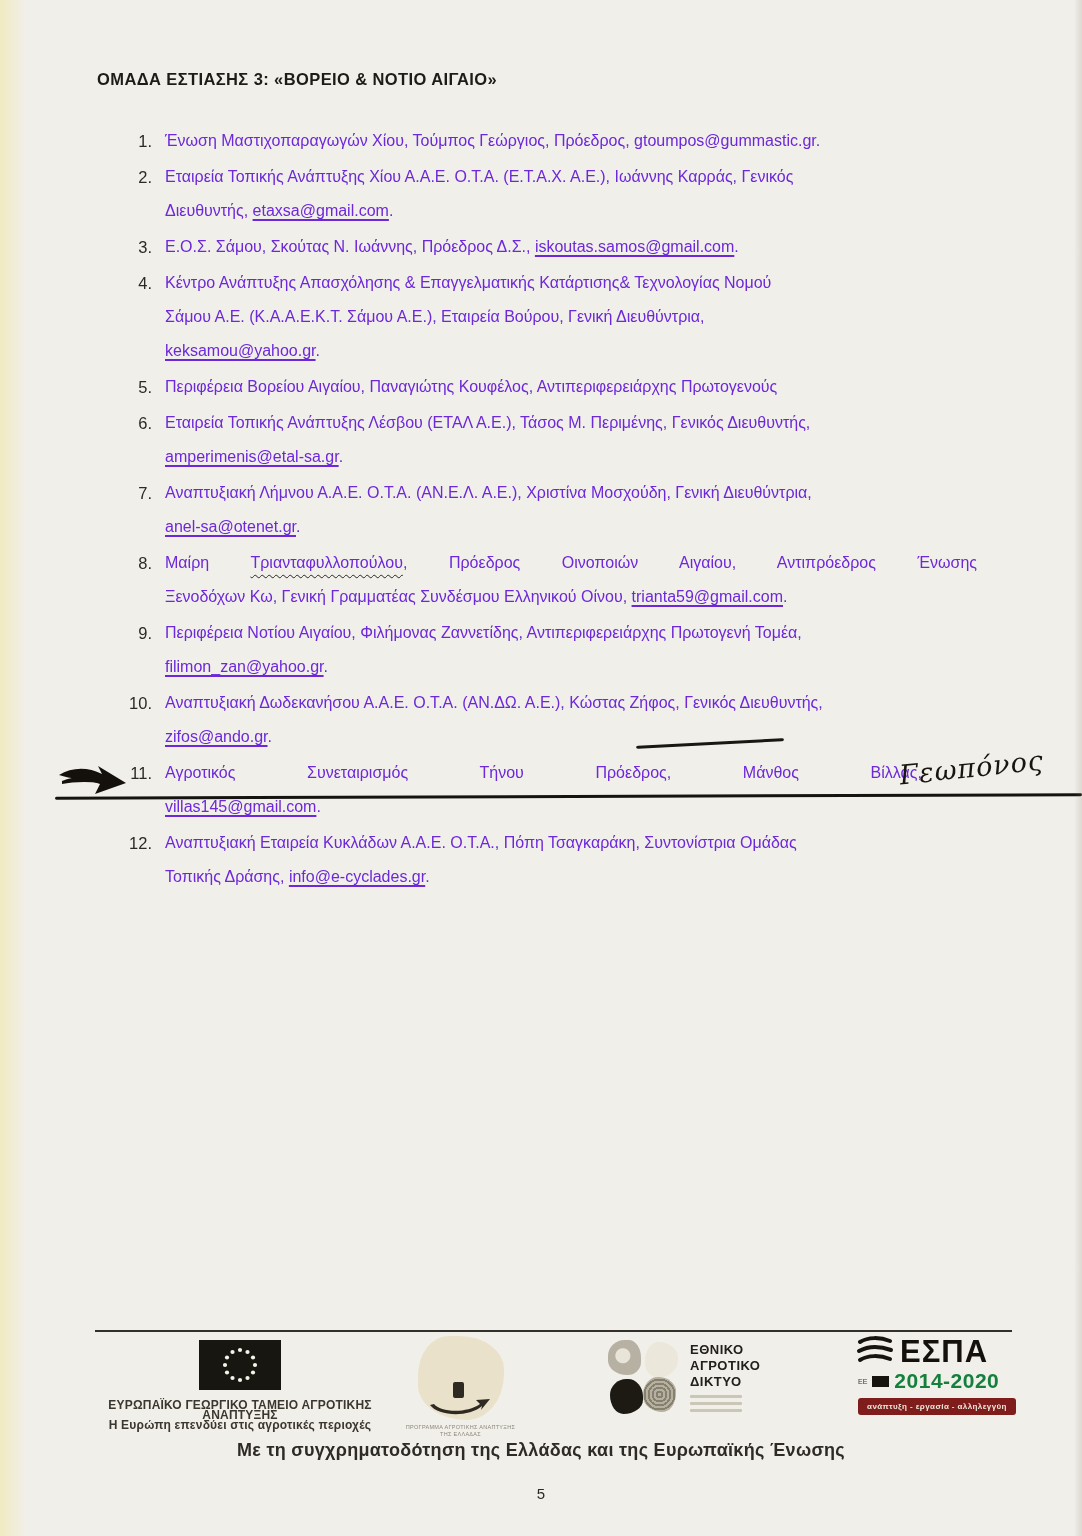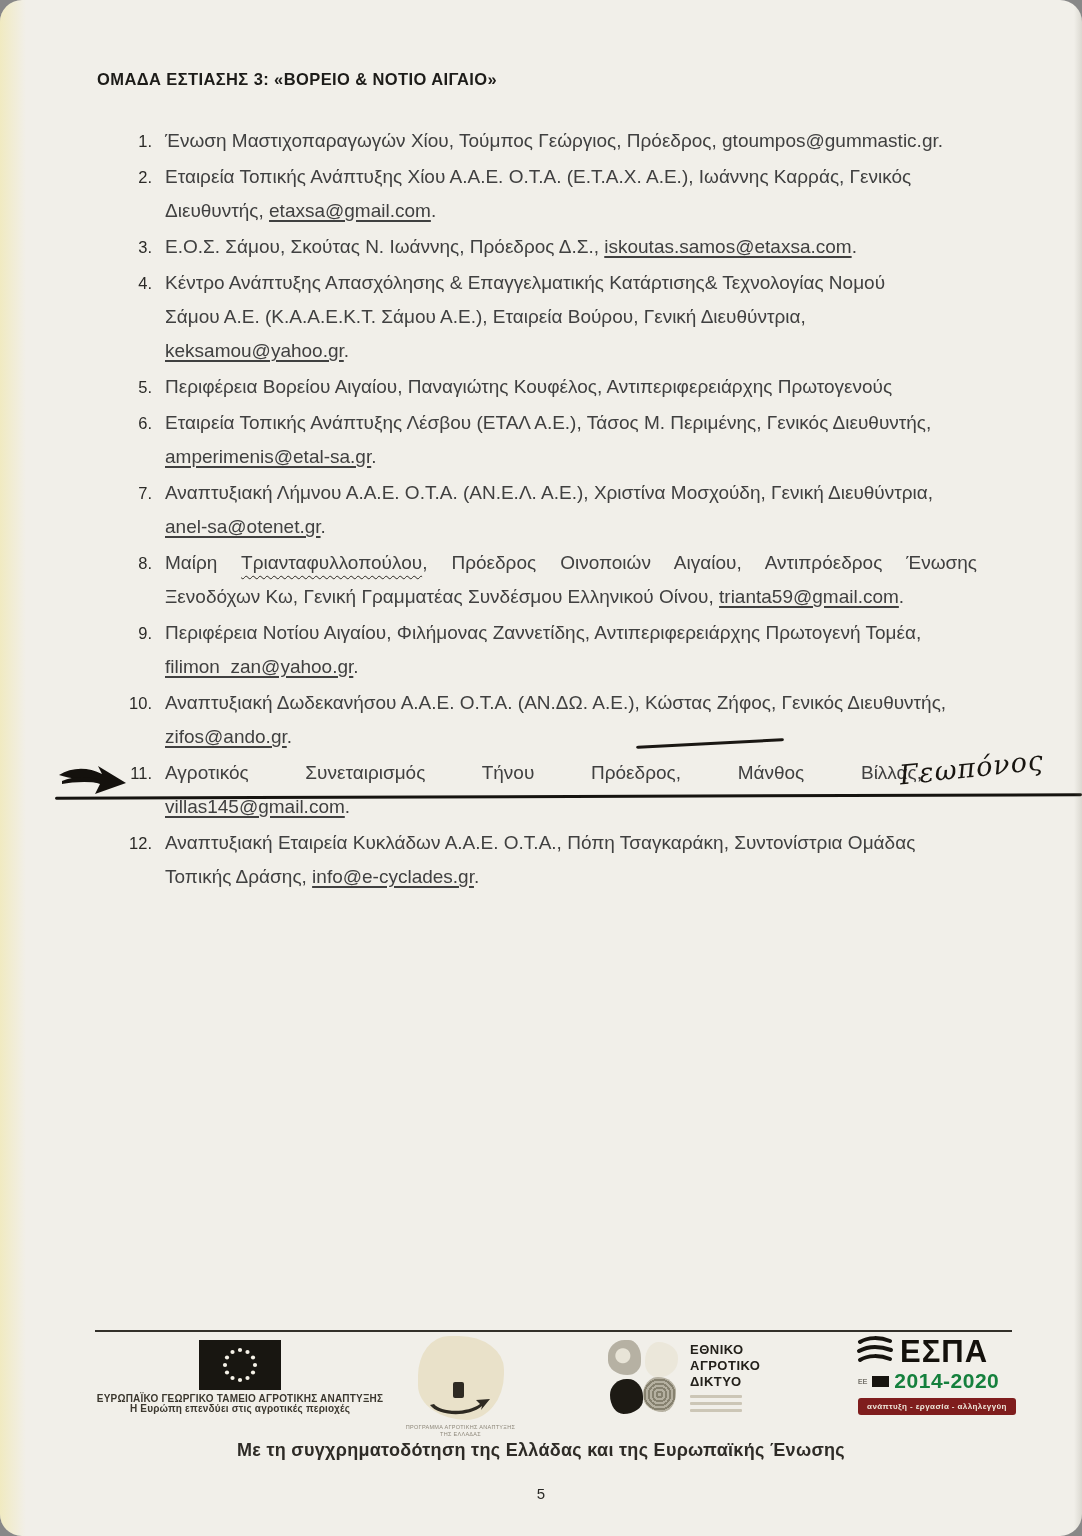--- a/index.html
+++ b/index.html
@@ -4,21 +4,20 @@
 <style>
   html,body{margin:0;padding:0;background:#888;}
   .page{
     position:relative;
     width:1082px;height:1536px;
     margin:0 auto;
     background:#f1efe9;
     font-family:"Liberation Sans",sans-serif;
     color:#2b2a27;
     overflow:hidden;
-    border-radius:22px;
   }
   .page::before{
     content:"";position:absolute;left:0;top:0;bottom:0;width:26px;
     background:linear-gradient(90deg,rgba(240,230,160,.55),rgba(240,230,160,0));
     pointer-events:none;z-index:5;
   }
   .page::after{
     content:"";position:absolute;right:0;top:0;bottom:0;width:8px;
     background:linear-gradient(270deg,rgba(120,115,100,.18),rgba(120,115,100,0));
     pointer-events:none;z-index:5;
@@ -26,21 +25,21 @@
   .title{
     position:absolute;left:97px;top:70px;
     font-size:16.5px;font-weight:bold;letter-spacing:.4px;color:#1d1c19;
     white-space:nowrap;
   }
   .doc-list{position:absolute;left:118px;top:124px;width:880px;}
   .item{display:flex;margin-bottom:2px;}
   .num{flex:none;width:34px;text-align:right;padding-right:13px;
        font-size:16.5px;line-height:34px;color:#2b2a27;}
   .body{flex:1;min-width:0;}
-  .line{font-size:19px;line-height:34px;white-space:nowrap;color:#404040;}
+  .line{font-size:16px;line-height:34px;white-space:nowrap;color:#6d28d9;}
   .line.jl{white-space:normal;text-align:justify;text-align-last:justify;}
   .u{text-decoration:underline;text-decoration-thickness:1.5px;text-underline-offset:3px;}
   .wavy{text-decoration:underline wavy;text-decoration-thickness:1.2px;
         text-underline-offset:6px;text-decoration-color:#2a2620;}
   
   .hw-note{
     position:absolute;left:899px;top:752px;
     font-family:"DejaVu Serif",serif;font-style:italic;
     font-size:27px;color:#181510;letter-spacing:1px;
     transform:rotate(-6deg);z-index:4;white-space:nowrap;
@@ -52,21 +51,21 @@
   .hw-stroke{
     position:absolute;left:636px;top:742px;width:148px;height:3px;
     background:#1a1713;transform:rotate(-3deg);border-radius:2px/1.5px;z-index:3;
   }
   .hw-arrow{position:absolute;left:58px;top:758px;z-index:4;}
   
   .footer-divider{position:absolute;left:95px;top:1330px;width:917px;height:2px;background:#33302a;}
   .eu-block{position:absolute;left:95px;top:1340px;width:290px;text-align:center;}
   .eu-flag{display:inline-block;width:82px;height:50px;background:#181611;position:relative;}
   .eu-flag svg{display:block;}
-  .eu-caption{margin-top:0;font-size:10px;font-weight:bold;color:#3b372e;
+  .eu-caption{margin-top:6px;font-size:12px;font-weight:bold;color:#3b372e;
               letter-spacing:.2px;line-height:10px;filter:blur(.3px);}
   .paa-block{position:absolute;left:378px;top:1336px;width:165px;text-align:center;}
   .paa-blob{
     width:86px;height:84px;margin:0 auto;position:relative;
     background:#e9e1c9;border-radius:38% 55% 46% 60%/50% 42% 58% 44%;
     filter:blur(.4px);
   }
   .paa-blob svg{position:absolute;left:8px;bottom:4px;}
   .paa-caption{margin-top:4px;font-size:5.5px;color:#8e887a;line-height:7px;letter-spacing:.3px;filter:blur(.3px);}
   .ean-block{position:absolute;left:608px;top:1340px;width:200px;display:flex;gap:12px;}
@@ -113,21 +112,21 @@
       <div class="item">
         <div class="num">2.</div>
         <div class="body">
           <div class="line"><span>Εταιρεία Τοπικής Ανάπτυξης Χίου Α.Α.Ε. Ο.Τ.Α. (Ε.Τ.Α.Χ. Α.Ε.), Ιωάννης Καρράς, Γενικός</span></div>
           <div class="line"><span>Διευθυντής, </span><span class="u">etaxsa@gmail.com</span><span>.</span></div>
         </div>
       </div>
       <div class="item">
         <div class="num">3.</div>
         <div class="body">
-          <div class="line"><span>Ε.Ο.Σ. Σάμου, Σκούτας Ν. Ιωάννης, Πρόεδρος Δ.Σ., </span><span class="u">iskoutas.samos@etaxsa.com</span><span>.</span></div>
+          <div class="line"><span>Ε.Ο.Σ. Σάμου, Σκούτας Ν. Ιωάννης, Πρόεδρος Δ.Σ., </span><span class="u">iskoutas.samos@gmail.com</span><span>.</span></div>
         </div>
       </div>
       <div class="item">
         <div class="num">4.</div>
         <div class="body">
           <div class="line"><span>Κέντρο Ανάπτυξης Απασχόλησης &amp; Επαγγελματικής Κατάρτισης&amp; Τεχνολογίας Νομού</span></div>
           <div class="line"><span>Σάμου Α.Ε. (Κ.Α.Α.Ε.Κ.Τ. Σάμου Α.Ε.), Εταιρεία Βούρου, Γενική Διευθύντρια,</span></div>
           <div class="line"><span class="u">keksamou@yahoo.gr</span><span>.</span></div>
         </div>
       </div>

